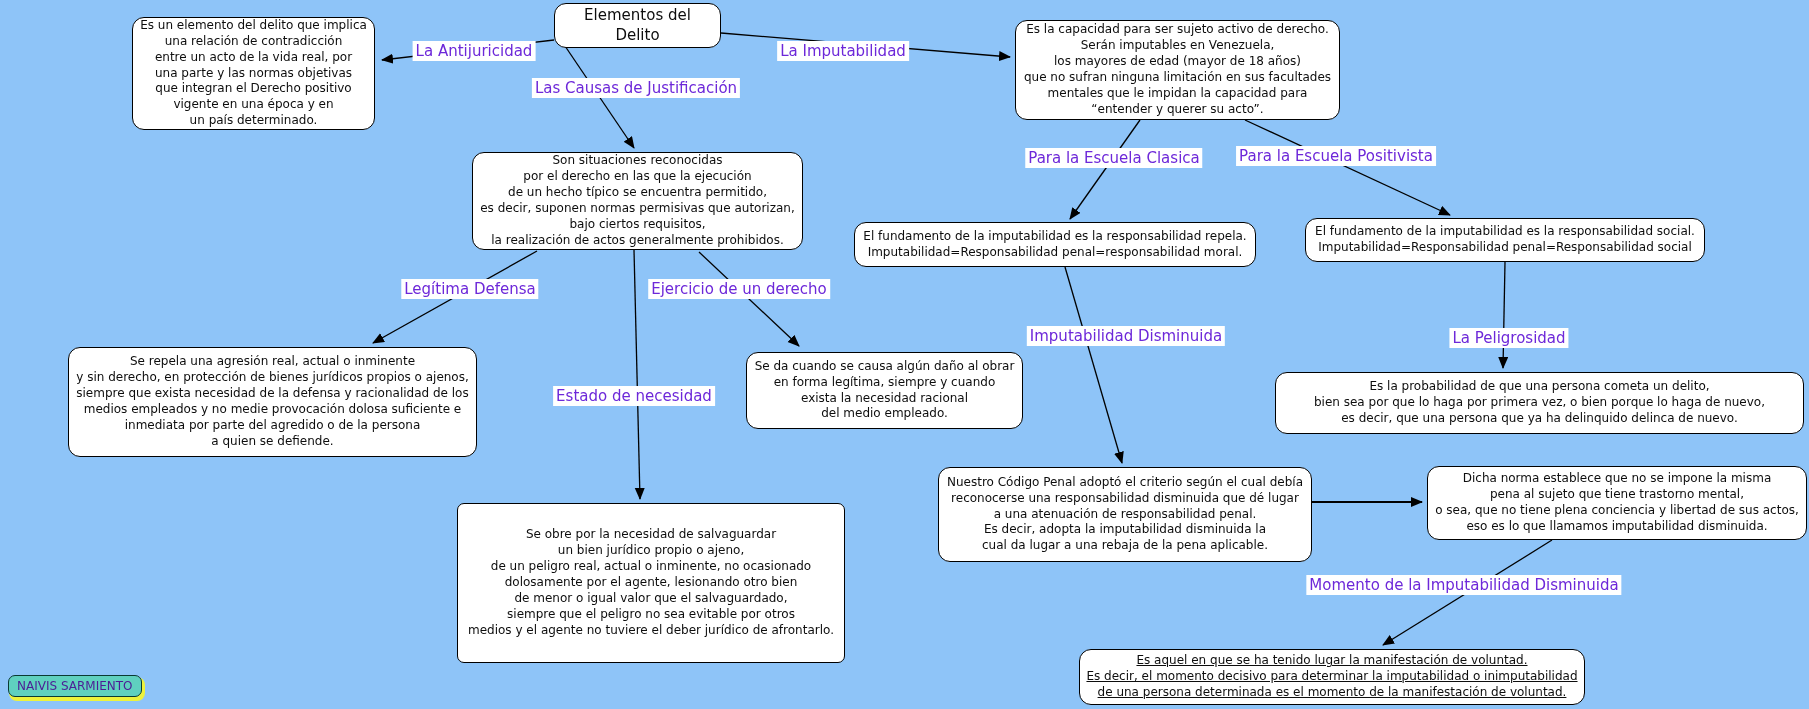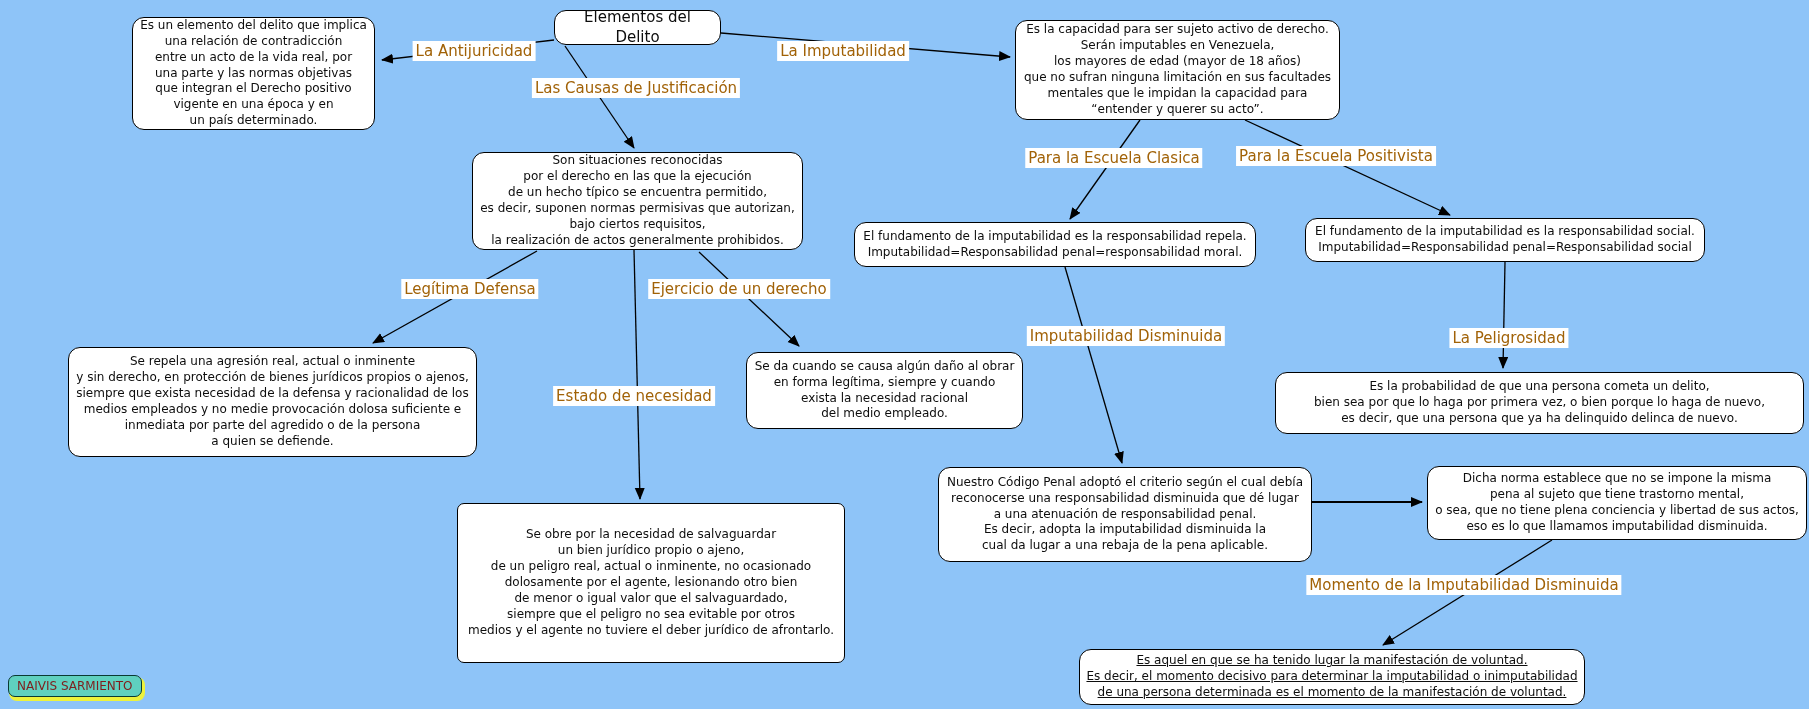--- a/index.html
+++ b/index.html
@@ -30,36 +30,36 @@
     white-space: pre-line;
     font-size: 12px;
     line-height: 1.33;
     padding: 3px 6px;
   }
   .node.title { font-size: 15px; line-height: 1.3; }
   .link-label {
     position: absolute;
     transform: translate(-50%, -50%);
     background: #FFFFFF;
-    color: #a16207;
+    color: #6d28d9;
     font-size: 15px;
     line-height: 1.2;
     padding: 1px 3px;
     white-space: nowrap;
   }
   #author-badge {
     position: absolute;
     left: 8px;
     top: 675px;
     background: #5FD0BF;
     border: 1px solid #0a3a33;
     border-radius: 7px;
     box-shadow: 2px 3px 0 1px #EDF23C;
     font-size: 12px;
-    color: #7f1d1d;
+    color: #4c1d95;
     padding: 3px 8px;
     white-space: nowrap;
   }
 </style>
 </head>
 <body>
 
 <div id="stage" style="background: rgb(142, 196, 248);">
   <svg id="edges">
     <defs>
@@ -74,21 +74,21 @@
       <line x1="634" y1="250" x2="640" y2="499" stroke="#000000" stroke-width="1.3" marker-end="url(#arrowhead)"></line>
       <line x1="699" y1="252" x2="799" y2="346" stroke="#000000" stroke-width="1.3" marker-end="url(#arrowhead)"></line>
       <line x1="1140" y1="120" x2="1070" y2="219" stroke="#000000" stroke-width="1.3" marker-end="url(#arrowhead)"></line>
       <line x1="1245" y1="120" x2="1450" y2="215" stroke="#000000" stroke-width="1.3" marker-end="url(#arrowhead)"></line>
       <line x1="1065" y1="267" x2="1122" y2="463" stroke="#000000" stroke-width="1.3" marker-end="url(#arrowhead)"></line>
       <line x1="1505" y1="262" x2="1503" y2="368" stroke="#000000" stroke-width="1.3" marker-end="url(#arrowhead)"></line>
       <line x1="1312" y1="502" x2="1422" y2="502" stroke="#000000" stroke-width="2" marker-end="url(#arrowhead)"></line>
       <line x1="1552" y1="540" x2="1383" y2="645" stroke="#000000" stroke-width="1.3" marker-end="url(#arrowhead)"></line>
     </svg>
   <div id="author-badge">NAIVIS SARMIENTO</div>
-<div class="node title" style="left: 554px; top: 10px; width: 167px; height: 35px;">Elementos del Delito</div>
+<div class="node title" style="left: 554px; top: 3px; width: 167px; height: 45px;">Elementos del Delito</div>
     <div class="node" style="left: 132px; top: 17px; width: 243px; height: 113px;">Es un elemento del delito que implica
 una relación de contradicción
 entre un acto de la vida real, por
 una parte y las normas objetivas
 que integran el Derecho positivo
 vigente en una época y en
 un país determinado.</div>
     <div class="node" style="left: 1015px; top: 20px; width: 325px; height: 100px;">Es la capacidad para ser sujeto activo de derecho.
 Serán imputables en Venezuela,
 los mayores de edad (mayor de 18 años)

